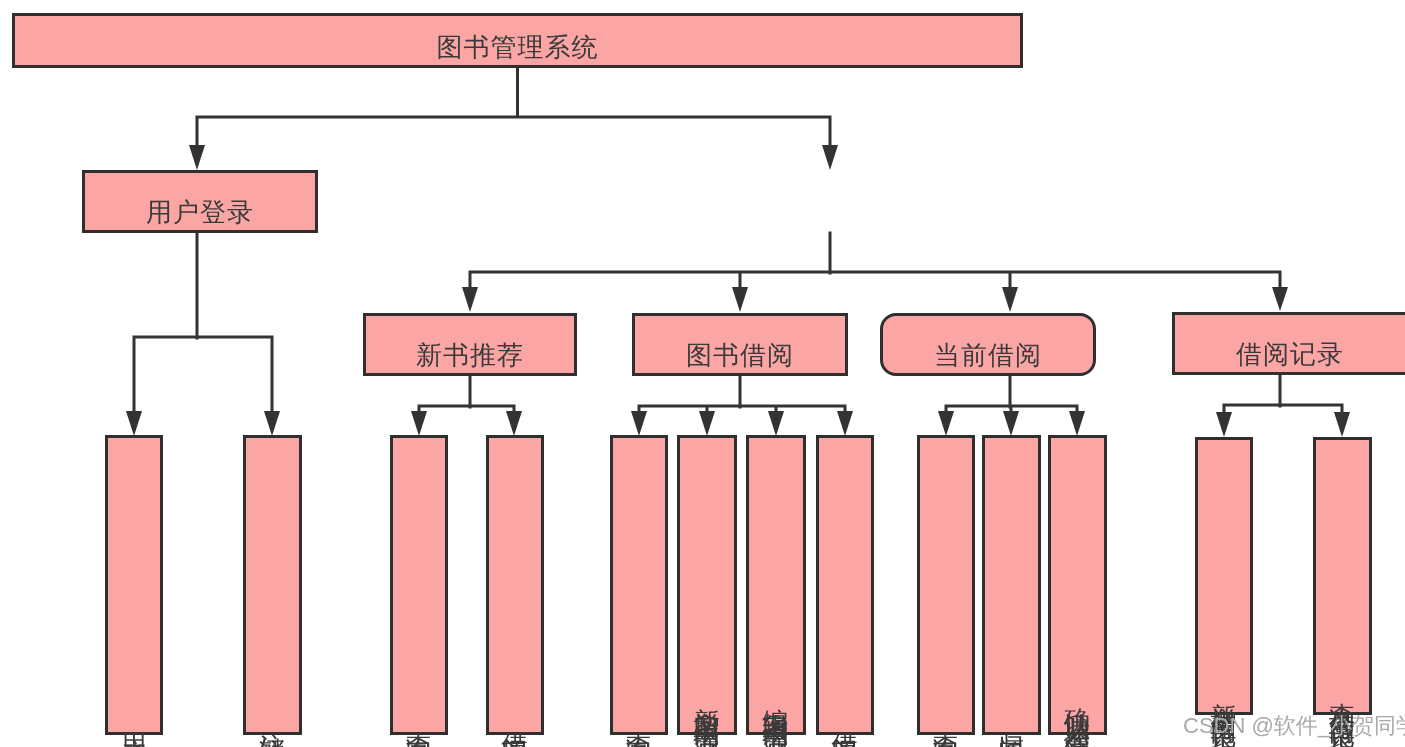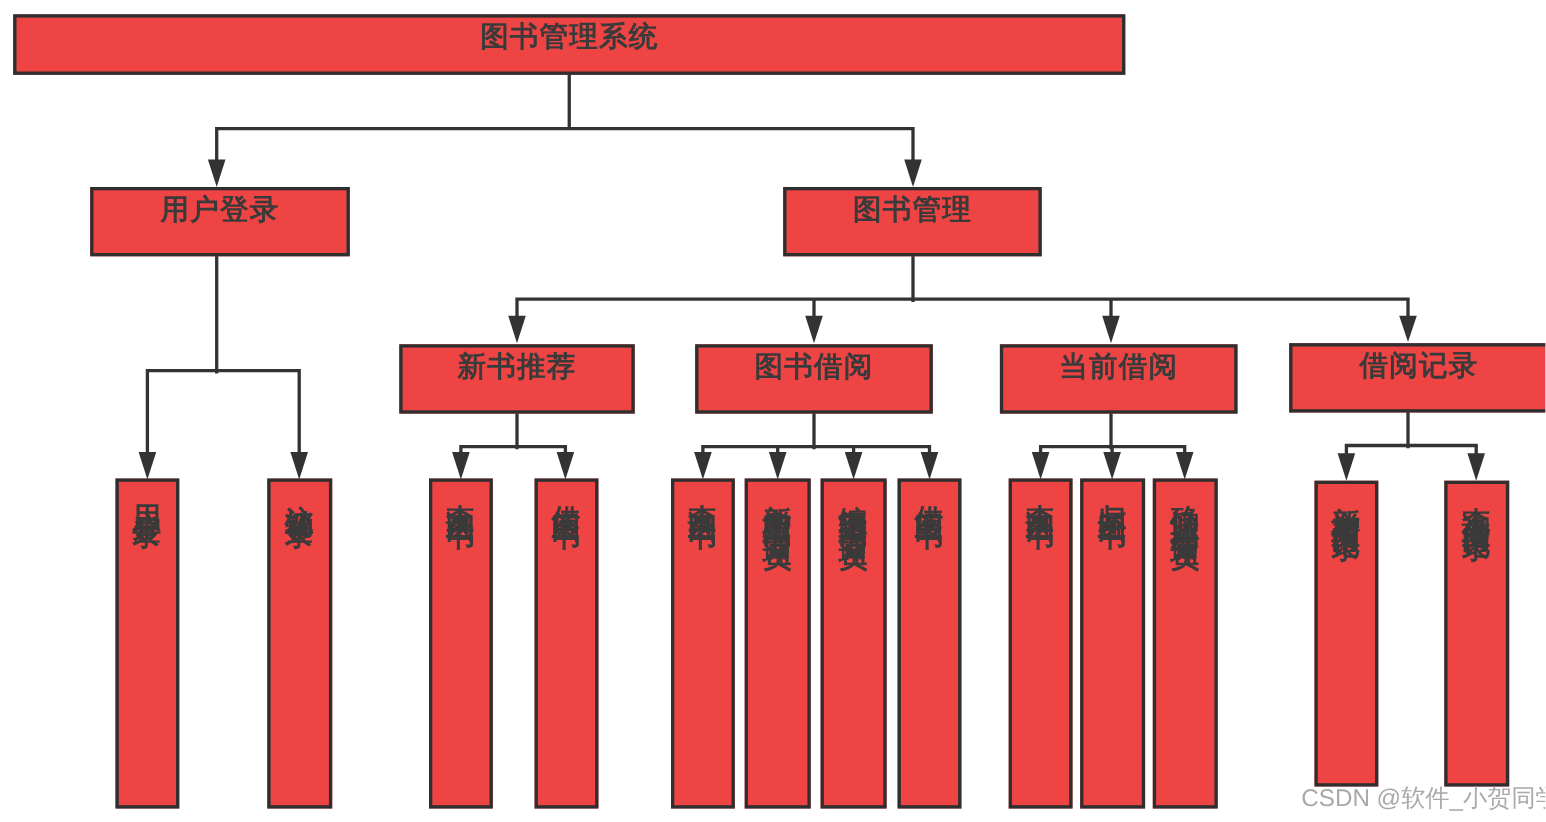--- a/index.html
+++ b/index.html
@@ -14,46 +14,45 @@
   #connectors {
     position: absolute;
     left: 0; top: 0;
     width: 1405px; height: 747px;
     pointer-events: none;
   }
   .node {
     position: absolute;
     box-sizing: border-box;
     border: 3px solid #2f2f2f;
-    background: #ef4444;
+    background: #fca5a5;
     display: flex;
-    align-items: flex-start;
+    align-items: flex-end;
     justify-content: center;
     color: #3a3a3a;
-    font-weight: bold;
   }
   .node-h { font-size: 26px; letter-spacing: 1px; white-space: nowrap; }
   .node-v { }
   .vtext {
     writing-mode: vertical-rl;
     text-orientation: mixed;
     font-size: 26px;
     line-height: 1;
     letter-spacing: 5px;
     color: #3a3a3a;
   }
   
   .n-root { left: 12px;  top: 13px;  width: 1011px; height: 55px; }
   
   .n-user-login      { left: 82px;  top: 170px; width: 236px; height: 63px; }
   .n-book-management { left: 712px; top: 170px; width: 235px; height: 63px; }
   
   .n-recommend { left: 363px;  top: 313px; width: 214px; height: 63px; }
   .n-borrow    { left: 632px;  top: 313px; width: 216px; height: 63px; }
-  .n-current   { left: 909px;  top: 313px; width: 216px; height: 63px; }
+  .n-current   { left: 880px;  top: 313px; width: 216px; height: 63px; border-radius: 16px; }
   .n-records   { left: 1172px; top: 312px; width: 236px; height: 63px; }
   
   .l1  { left: 105px;  top: 435px; width: 58px; height: 300px; }
   .l2  { left: 243px;  top: 435px; width: 59px; height: 300px; }
   .l3  { left: 390px;  top: 435px; width: 58px; height: 300px; }
   .l4  { left: 486px;  top: 435px; width: 58px; height: 300px; }
   .l5  { left: 610px;  top: 435px; width: 58px; height: 300px; }
   .l6  { left: 677px;  top: 435px; width: 60px; height: 300px; }
   .l7  { left: 746px;  top: 435px; width: 60px; height: 300px; }
   .l8  { left: 816px;  top: 435px; width: 58px; height: 300px; }
@@ -117,23 +116,20 @@
     </g>
   </svg>
 
   <div class="node node-h n-root">
     <span>图书管理系统</span>
   </div>
 
   <div class="node node-h n-user-login">
     <span>用户登录</span>
   </div>
-  <div class="node node-h n-book-management">
-    <span>图书管理</span>
-  </div>
 
   <div class="node node-h n-borrow">
     <span>图书借阅</span>
   </div>
   <div class="node node-h n-recommend">
     <span>新书推荐</span>
   </div>
   <div class="node node-h n-current">
     <span>当前借阅</span>
   </div>

